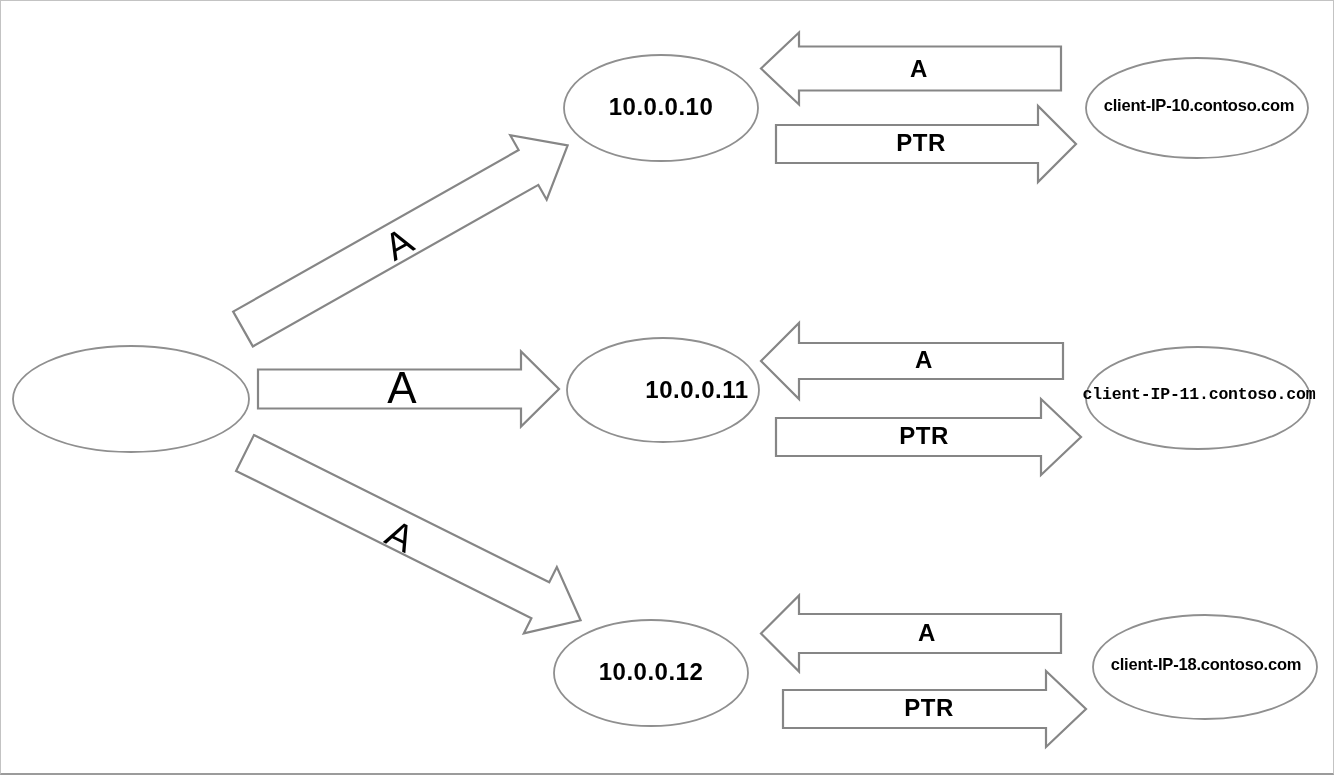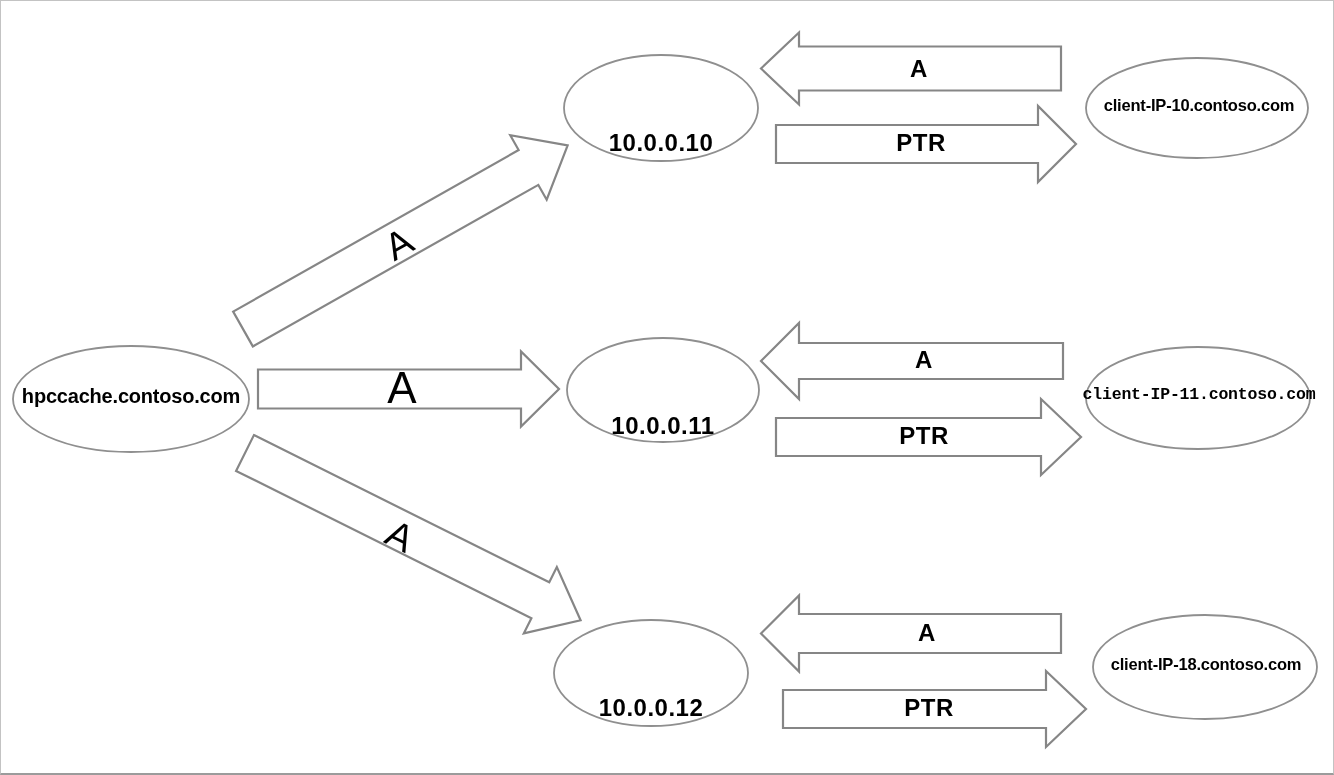--- a/index.html
+++ b/index.html
@@ -27,21 +27,21 @@
     position: absolute;
     transform: translate(-50%, -50%);
     white-space: nowrap;
     color: #000000;
     line-height: 1;
   }
   .node-label {
     font-weight: bold;
   }
   .src-label   { font-size: 20px; letter-spacing: -0.2px; }
-  .ip-label    { font-size: 24px; letter-spacing: 0.5px; margin-top: 36px; }
+  .ip-label    { font-size: 24px; letter-spacing: 0.5px; }
   .client-label{ font-size: 16.5px; letter-spacing: -0.2px; }
   .arrow-label-big {
     font-size: 44px;
     font-weight: 400;
   }
   .arrow-label-big.rot-up   { transform: translate(-50%,-50%) rotate(-29.5deg); font-size: 38px; }
   .arrow-label-big.rot-down { transform: translate(-50%,-50%) rotate(26.5deg);  font-size: 38px; }
   .arrow-label-small {
     font-size: 24px;
     font-weight: bold;
@@ -70,24 +70,23 @@
 
     <ellipse cx="130" cy="398" rx="118" ry="53" fill="#ffffff" stroke-width="1.8" stroke="#8f8f8f"></ellipse>
     <ellipse cx="660" cy="107" rx="97" ry="53" fill="#ffffff" stroke-width="1.8" stroke="#8f8f8f"></ellipse>
     <ellipse cx="662" cy="389" rx="96" ry="52" fill="#ffffff" stroke-width="1.8" stroke="#8f8f8f"></ellipse>
     <ellipse cx="650" cy="672" rx="97" ry="53" fill="#ffffff" stroke-width="1.8" stroke="#8f8f8f"></ellipse>
     <ellipse cx="1196" cy="107" rx="111" ry="50" fill="#ffffff" stroke-width="1.8" stroke="#8f8f8f"></ellipse>
     <ellipse cx="1197" cy="397" rx="112" ry="51" fill="#ffffff" stroke-width="1.8" stroke="#8f8f8f"></ellipse>
     <ellipse cx="1204" cy="666" rx="112" ry="52" fill="#ffffff" stroke-width="1.8" stroke="#8f8f8f"></ellipse>
   </svg>
 
-  <div class="lbl node-label src-label" style="left:130px; top:395px;">hpccache.contoso.com</div>
 
   <div class="lbl node-label ip-label" style="left:660px; top:106px;">10.0.0.10</div>
-  <div class="lbl node-label ip-label" style="left:662px; top:389px;">10.0.0.11</div>
+  <div class="lbl node-label ip-label" style="left:696px; top:389px;">10.0.0.11</div>
   <div class="lbl node-label ip-label" style="left:650px; top:671px;text-align:center;">10.0.0.12</div>
 
   <div class="lbl node-label client-label" style="left:1198px; top:104px;">client-IP-10.contoso.com</div>
   <div class="lbl node-label client-label" style="left:1198px; top:394px;font-family:Liberation Mono, monospace;">client-IP-11.contoso.com</div>
   <div class="lbl node-label client-label" style="left:1205px; top:663px;">client-IP-18.contoso.com</div>
 
   <div class="lbl arrow-label-big rot-up" style="left:398px; top:243px;">A</div>
   <div class="lbl arrow-label-big" style="left:401px; top:387px;">A</div>
   <div class="lbl arrow-label-big rot-down" style="left:399px; top:535px;">A</div>
 

